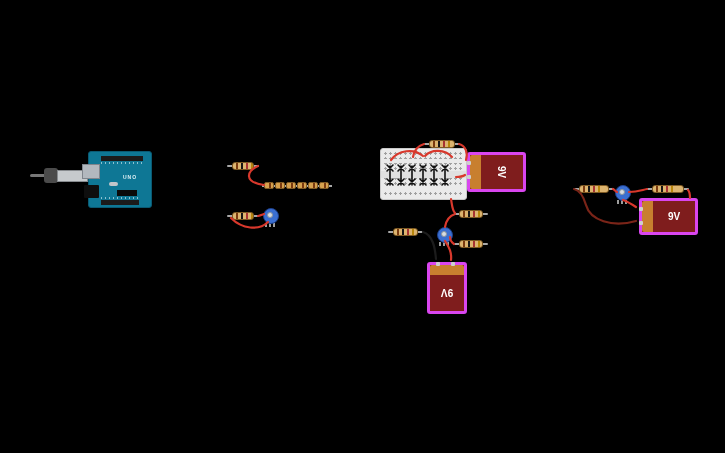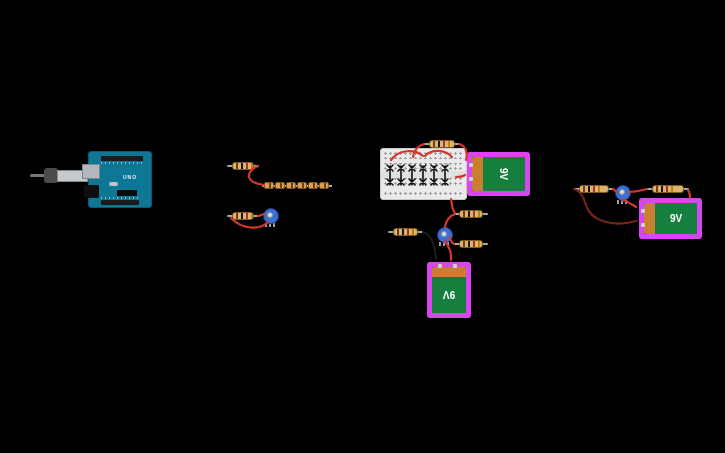--- a/index.html
+++ b/index.html
@@ -25,21 +25,21 @@
   
   .pot{position:absolute;width:15px;height:19px;}
   .pot .pbody{position:absolute;left:0;top:0;width:14px;height:14px;border-radius:50%;
     background:#3b6fd1;border:1px solid #1d3f8a;}
   .pot .pknob{position:absolute;left:4px;top:4px;width:6px;height:6px;border-radius:50%;
     background:#d8dde2;border:1px solid #8f979d;box-sizing:border-box;}
   .pot .pleg{position:absolute;bottom:0;width:2px;height:4px;background:#9d9d9d;}
   .pot .pl1{left:2px}.pot .pl2{left:6px}.pot .pl3{left:10px}
 
   
-  .battery{position:absolute;background:#15803d;border:5px solid #d946ef;border-radius:3px;}
+  .battery{position:absolute;background:#7f1d1d;border:3px solid #d946ef;border-radius:3px;}
   .battery .cap{position:absolute;background:#c87f2f;}
   .bat-h .cap{left:0;top:0;bottom:0;width:11px;border-radius:2px 0 0 2px;}
   .bat-v .cap{left:0;right:0;top:0;height:10px;border-radius:2px 2px 0 0;}
   .battery .term{position:absolute;width:4px;height:4px;background:#cfcfcf;border-radius:1px;}
   .bat-h .term{left:-3px;} .bat-h .t1{top:6px}.bat-h .t2{top:20px}
   .bat-v .term{top:-3px;} .bat-v .t1{left:6px}.bat-v .t2{left:21px}
   .battery .blabel{position:absolute;display:flex;align-items:center;justify-content:center;
     color:#fff;font-weight:bold;font-size:10px;}
   .bat1 .blabel{left:11px;right:0;top:0;bottom:0;transform:rotate(90deg);}
   .bat2 .blabel{left:0;right:0;top:10px;bottom:0;transform:rotate(180deg);}

